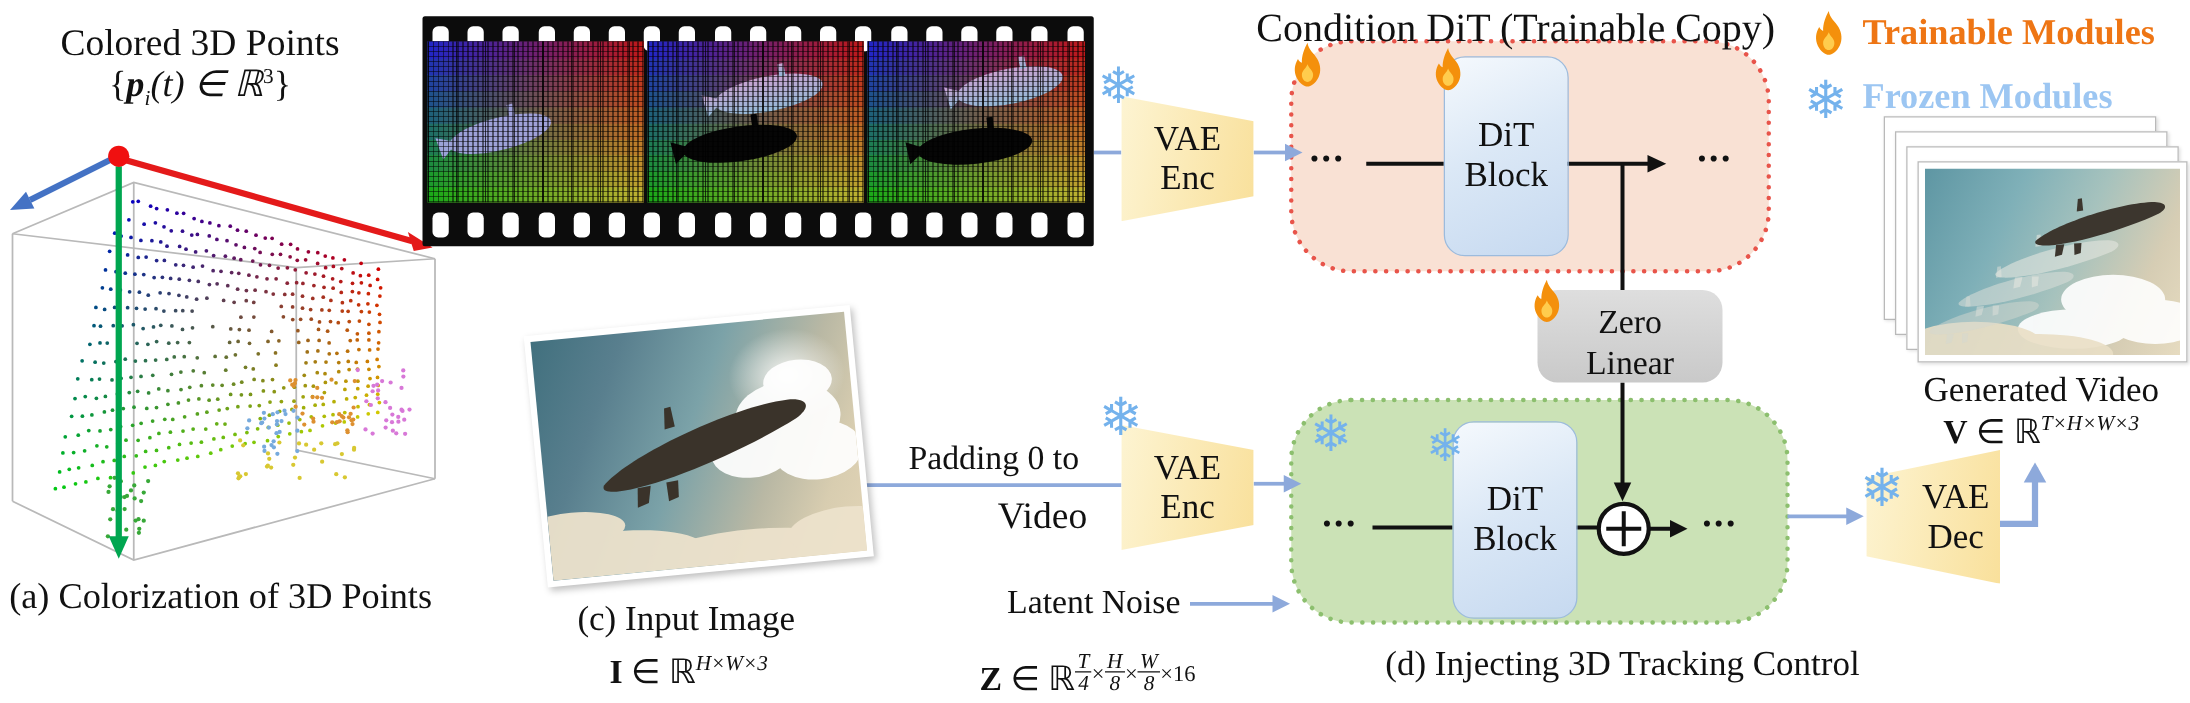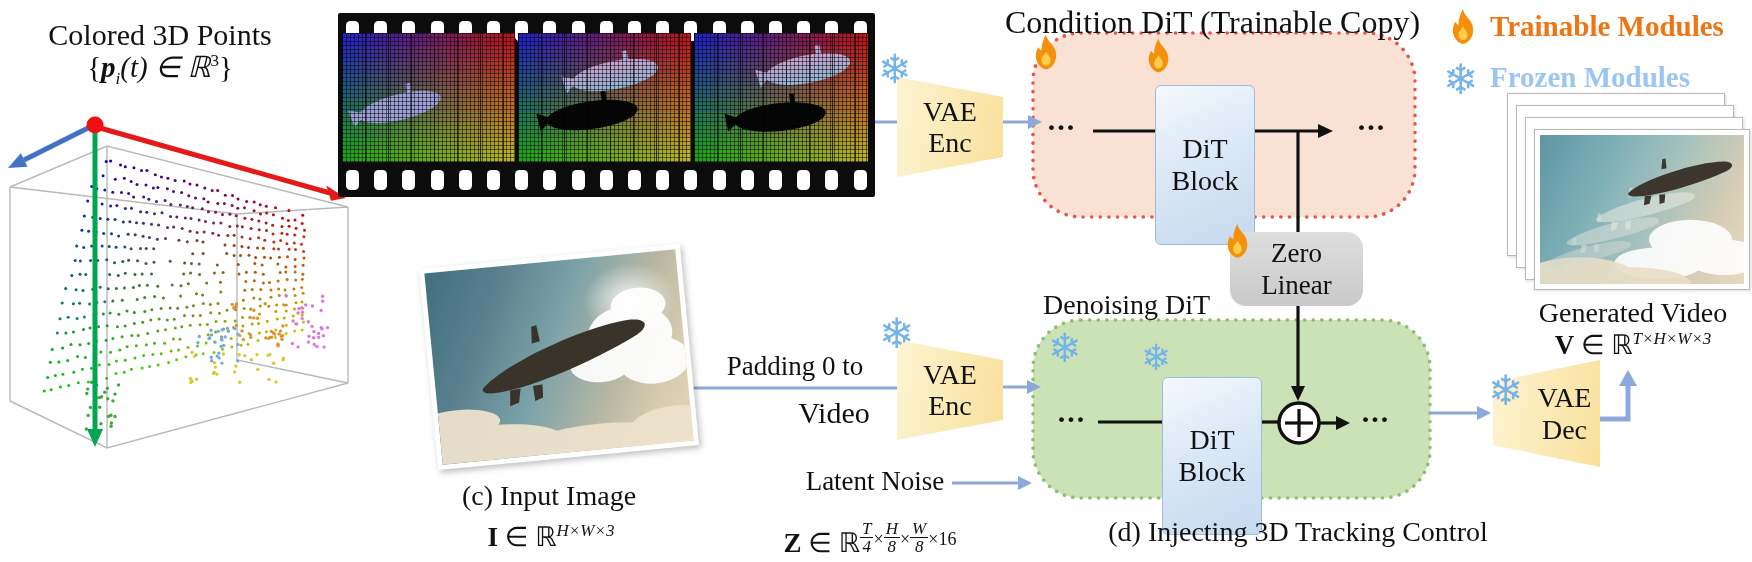--- a/index.html
+++ b/index.html
@@ -21,23 +21,23 @@
   repeating-linear-gradient(to right, rgba(0,0,0,.7) 0 1px, transparent 1px 23px);}
 
 .vae{position:absolute;z-index:4;background:linear-gradient(100deg,#fdf4d2,#f9e09b);color:#111;
  display:flex;flex-direction:column;justify-content:center;font-size:28px;line-height:1.12;}
 .vae div{width:100%;text-align:center;}
 #vaeEncTop,#vaeEncBot{clip-path:polygon(0 0,100% 20%,100% 80%,0 100%);}
 #vaeDec{clip-path:polygon(0 20.5%,100% 0,100% 100%,0 79.5%);}
 #vaeDec div{padding-left:18px;}
 #vaeEncTop div,#vaeEncBot div{padding-right:14px;}
 
-.dit{position:absolute;z-index:4;border:1.5px solid #9cbbdd;border-radius:6px;
+.dit{position:absolute;z-index:4;border:1.5px solid #9cbbdd;border-radius:17px;
  background:linear-gradient(155deg,#f5f9fd 0%,#dbe8f6 45%,#c6d9f0 100%);
- display:flex;flex-direction:column;justify-content:center;color:#111;font-size:28px;line-height:1.15;margin-top:40px;}
+ display:flex;flex-direction:column;justify-content:center;color:#111;font-size:28px;line-height:1.15;}
 .dit div{width:100%;text-align:center;}
 #zeroLinear{position:absolute;z-index:4;border-radius:16px;background:linear-gradient(#dedede,#c9c9c9);
  display:flex;flex-direction:column;justify-content:center;color:#111;font-size:27px;line-height:1.2;}
 #zeroLinear div{width:100%;text-align:center;}
 .dots{position:absolute;z-index:5;font-size:30px;font-weight:bold;color:#111;letter-spacing:2px;text-align:center;}
 
 #inputCard{position:absolute;left:428px;top:256px;width:252px;height:192px;background:#fff;z-index:4;
  transform:rotate(-5.5deg);box-shadow:2px 3px 6px rgba(0,0,0,0.25);padding:5px;}
 .photo{position:relative;width:100%;height:100%;overflow:hidden;}
 .photo1{background-image:
@@ -740,20 +740,21 @@
       <circle cx="1299" cy="423" r="20" fill="#fff" stroke="#111" stroke-width="3.4"></circle>
       <line x1="1285" y1="423" x2="1313" y2="423" stroke="#111" stroke-width="3.2"></line>
       <line x1="1299" y1="409" x2="1299" y2="437" stroke="#111" stroke-width="3.2"></line>
     </g>
   </svg>
 
   <div class="txt cap" style="left:20px;top:18px;width:280px;font-size:30px;">Colored 3D Points</div>
   <div class="txt cap math" style="left:20px;top:50px;width:280px;font-size:29px;">
     <span>{</span><b><i>p</i></b><sub style="font-size:17px;"><i>i</i></sub><i>(t) ∈ ℝ</i><sup>3</sup><span>}</span>
   </div>
+  <div class="txt cap" style="left:4px;top:461px;width:345px;font-size:29px;">(a) Colorization of 3D Points</div>
 
   <div id="film">
       <div class="hole" style="left: 8px; top: 8px;"></div>
       <div class="hole" style="left: 8px; top: 157px;"></div>
       <div class="hole" style="left: 36.2px; top: 8px;"></div>
       <div class="hole" style="left: 36.2px; top: 157px;"></div>
       <div class="hole" style="left: 64.4px; top: 8px;"></div>
       <div class="hole" style="left: 64.4px; top: 157px;"></div>
       <div class="hole" style="left: 92.6px; top: 8px;"></div>
       <div class="hole" style="left: 92.6px; top: 157px;"></div>
@@ -874,26 +875,25 @@
   </div>
 
   <div class="txt cap" style="left:1005px;top:4px;width:410px;font-size:32px;white-space:nowrap;">Condition DiT (Trainable Copy)</div>
   <div class="dit" style="left:1155px;top:45px;width:98px;height:158px;">
     <div>DiT</div>
       <div>Block</div>
   </div>
   <div class="dots" style="left:1036px;top:103px;width:52px;">...</div>
   <div class="dots" style="left:1346px;top:103px;width:52px;">...</div>
 
-  <div id="zeroLinear" style="left:1230px;top:232px;width:133px;height:74px;">
+  <div id="zeroLinear" style="left:1230px;top:232px;width:148px;height:74px;justify-content:flex-end;">
     <div>Zero</div>
       <div>Linear</div>
   </div>
 
-  <div class="txt" style="left:1043px;top:289px;width:220px;font-size:28px;color:#111;">Denoising DiT</div>
   <div class="dit" style="left:1162px;top:337px;width:98px;height:156px;">
     <div>DiT</div>
       <div>Block</div>
   </div>
   <div class="dots" style="left:1046px;top:395px;width:52px;">...</div>
   <div class="dots" style="left:1350px;top:395px;width:52px;">...</div>
   <div class="txt cap" style="left:1098px;top:516px;width:400px;font-size:28px;">(d) Injecting 3D Tracking Control</div>
 
   <div class="gvcard" style="left:1507px;top:93px;width:216px;height:161px;"></div>
   <div class="gvcard" style="left:1516px;top:105px;width:216px;height:161px;"></div>

